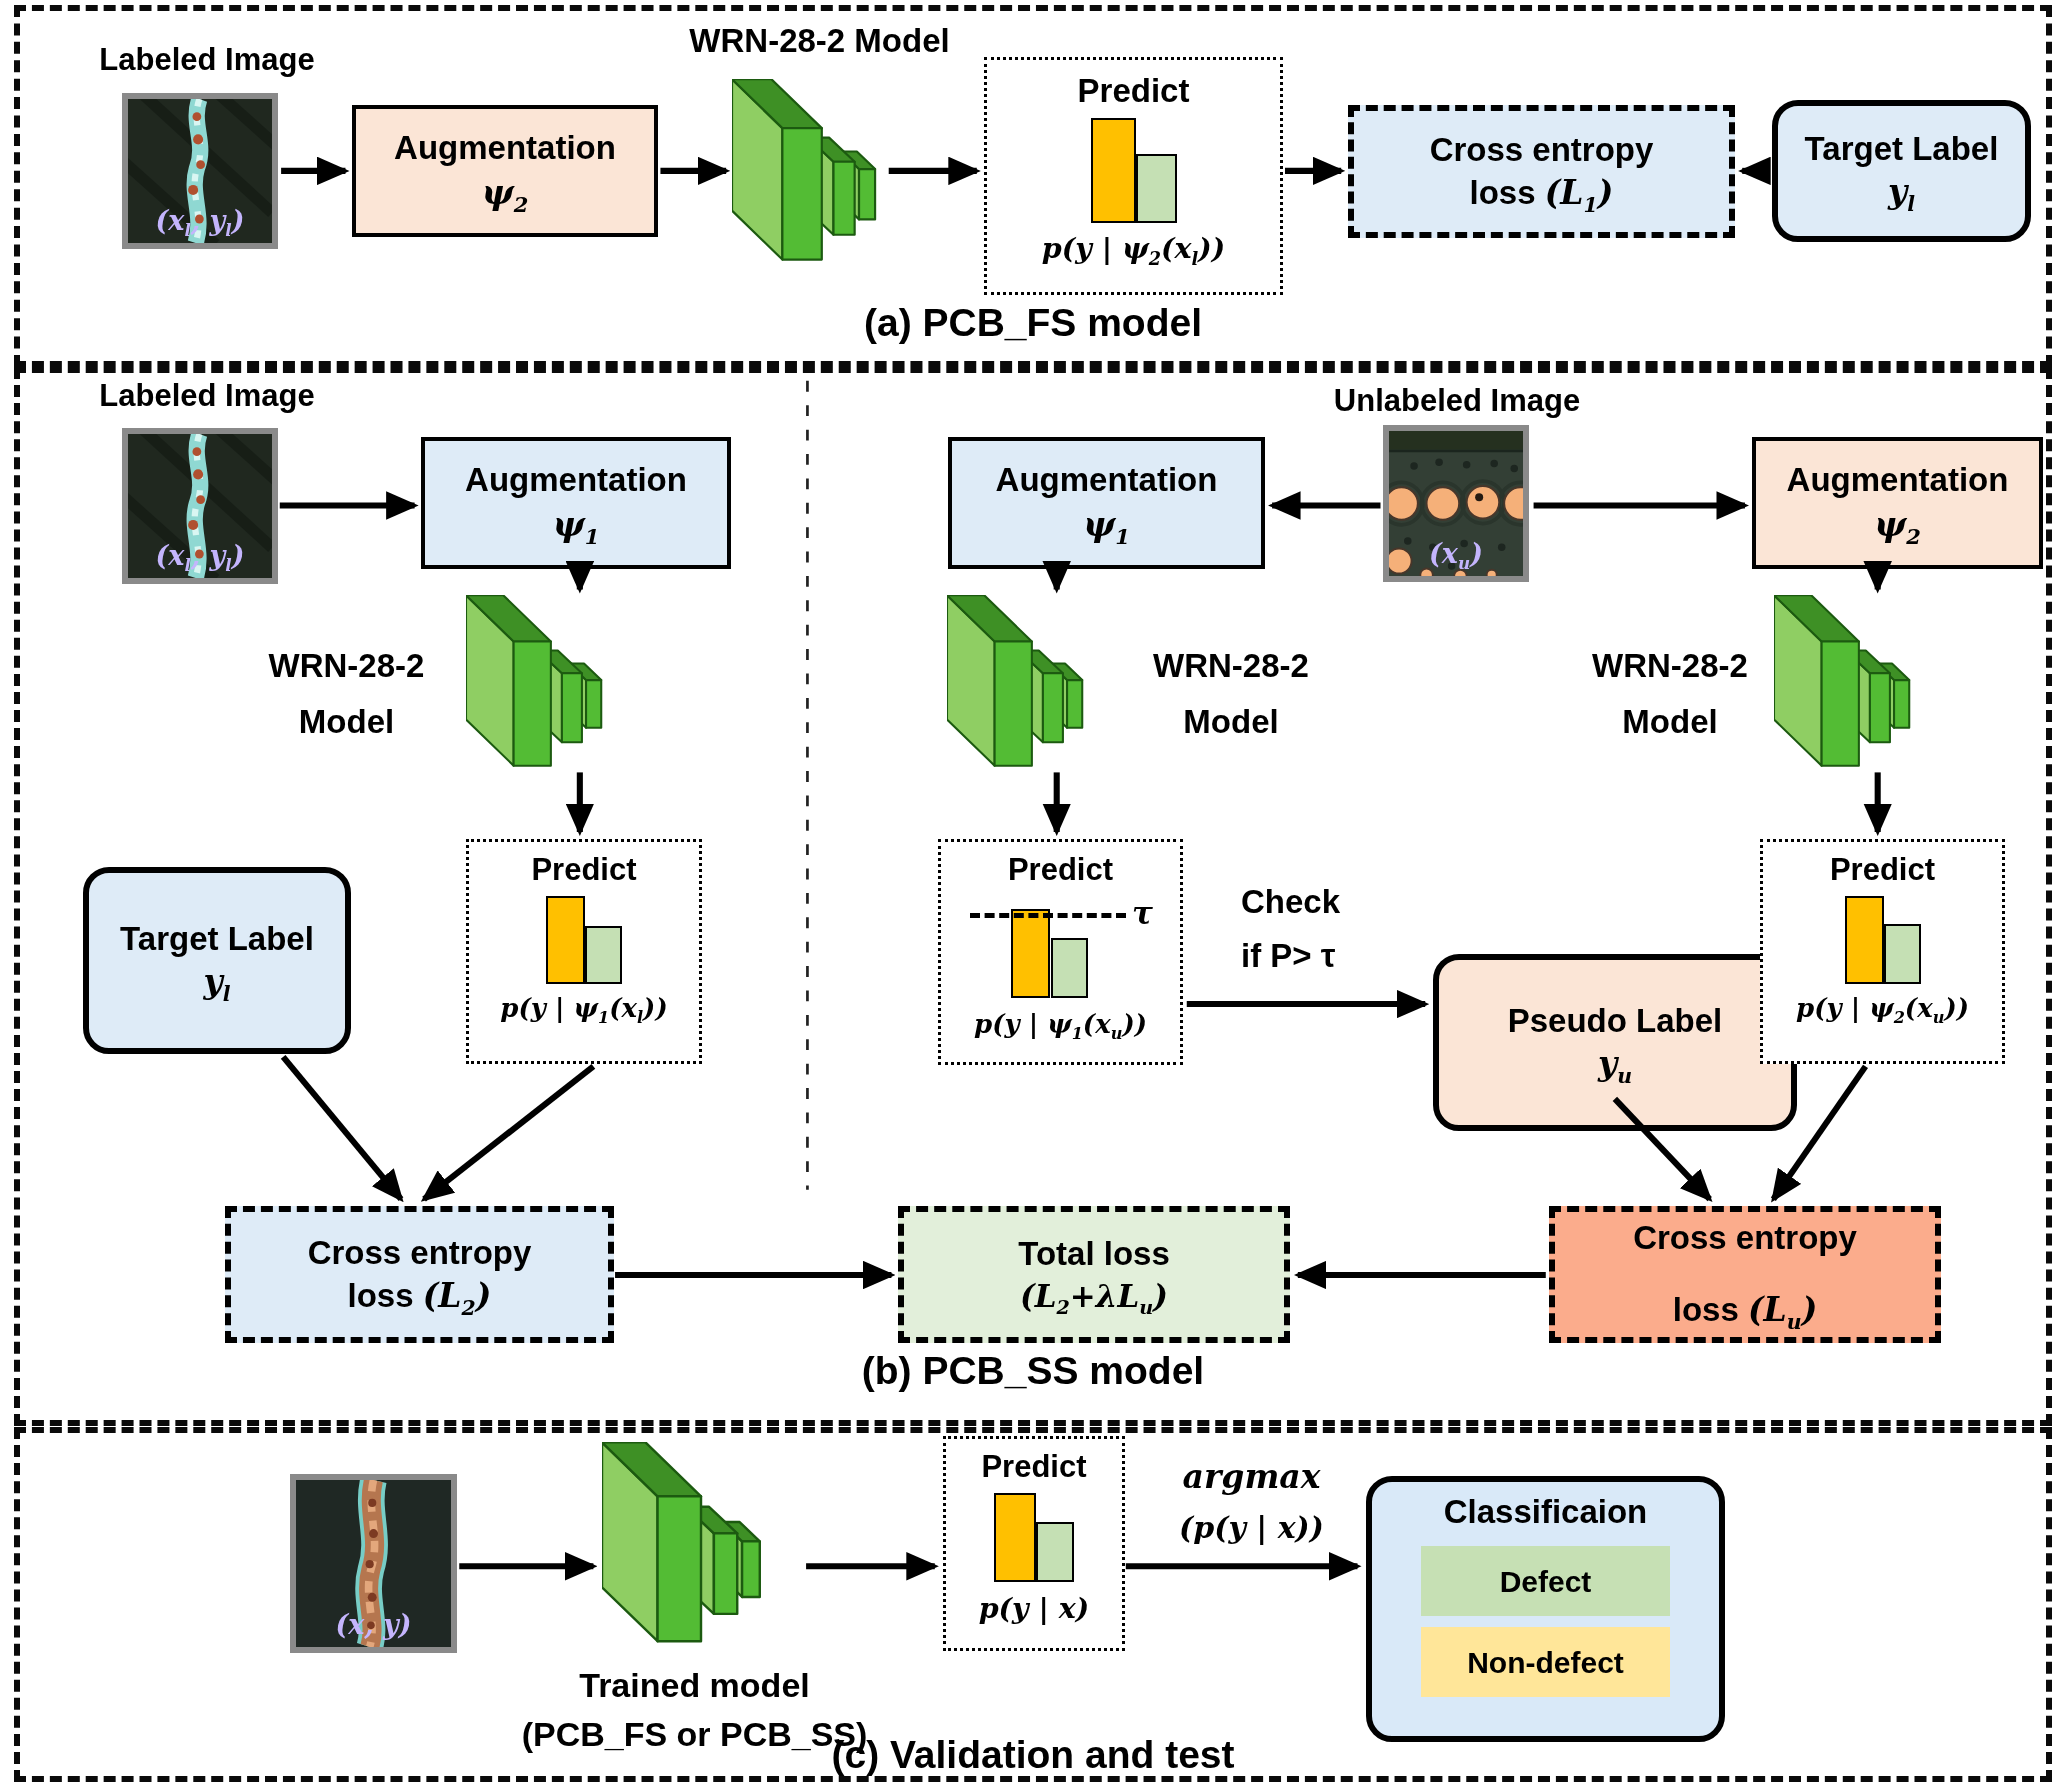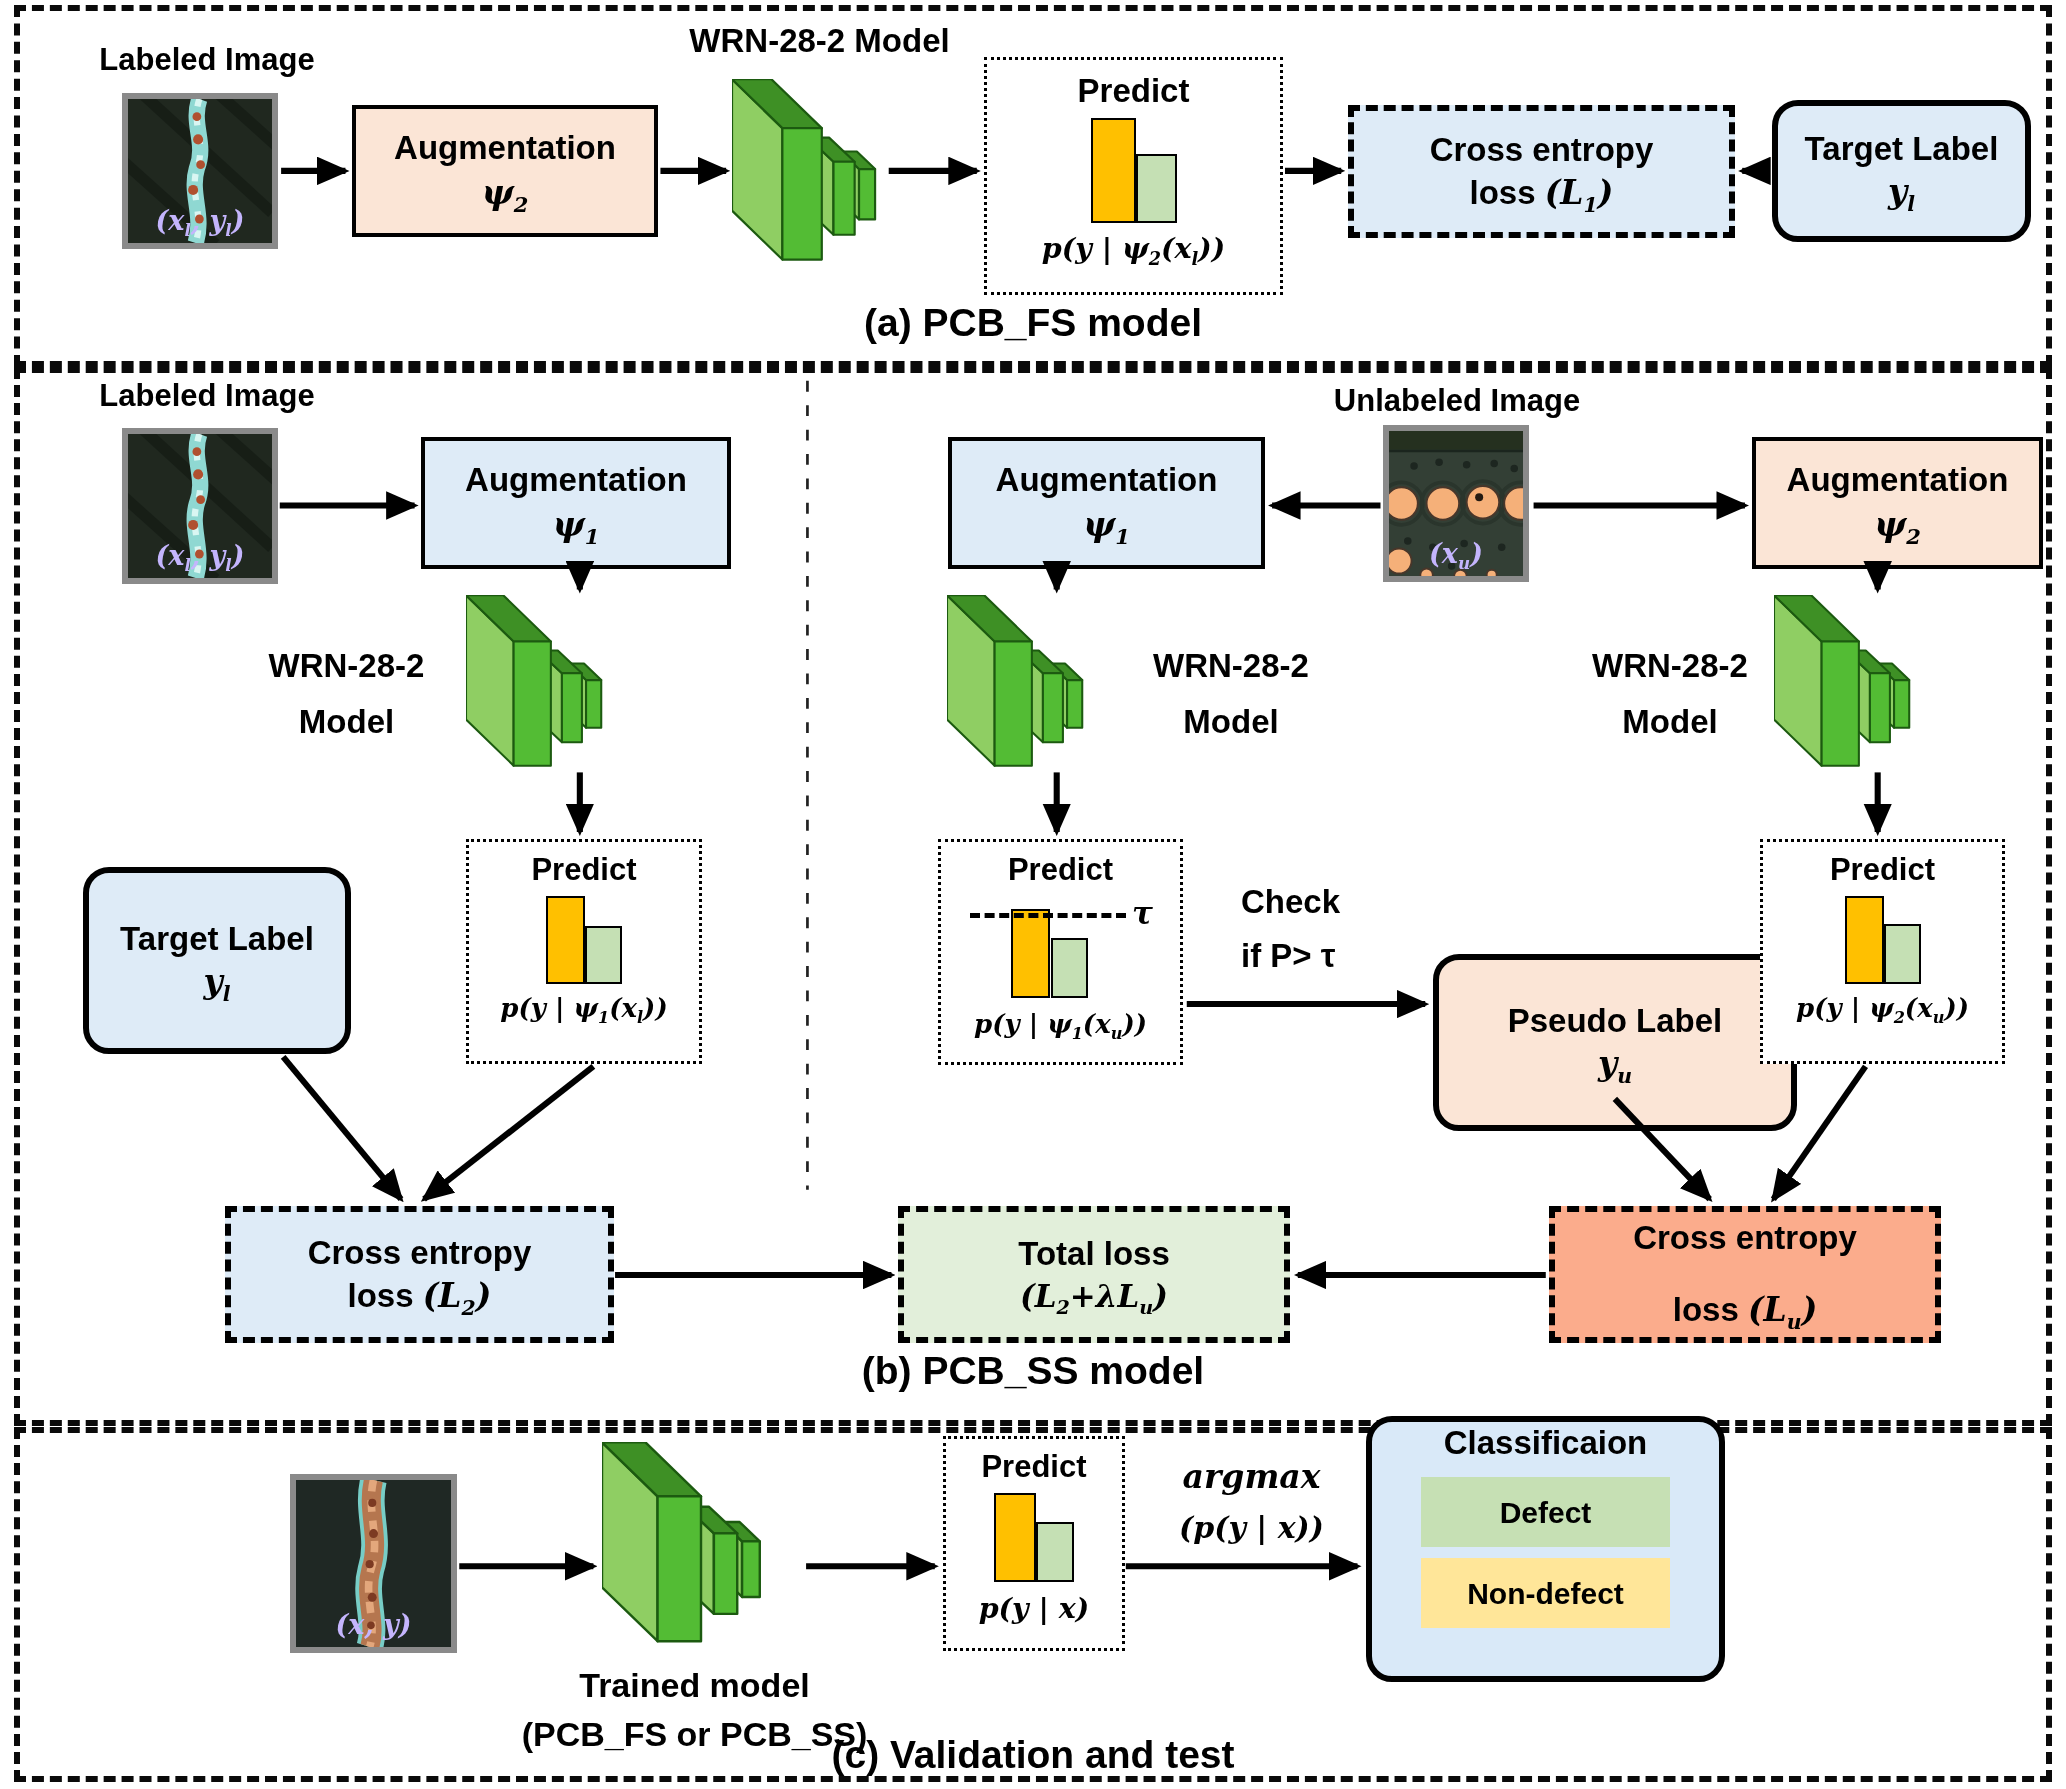--- a/index.html
+++ b/index.html
@@ -350,21 +350,21 @@
       <div class="bar green" style="width:38px;height:60px;"></div>
     </div>
     <div class="math" style="font-size:28.5px;margin-top:8.1px;"><span>p(y | x)</span></div>
   </div>
 
   <div class="lbl math" style="left:1133px;top:1451px;width:237px;line-height:1.6;">
     <div style="font-size:33px;">argmax</div>
     <div style="font-size:30px;">(p(y | x))</div>
   </div>
 
-  <div class="box round" style="left:1366px;top:1416px;width:359px;height:266px;background:#D9E9F8;justify-content:flex-start;padding-top:0;">
+  <div class="box round" style="left:1366px;top:1476px;width:359px;height:266px;background:#D9E9F8;justify-content:flex-start;padding-top:9px;">
     <div style="font-size:33px;">Classificaion</div>
     <div style="margin-top:12.2px;width:249px;height:70px;background:#C6E0B4;display:flex;align-items:center;justify-content:center;font-size:30px;font-weight:700;">
       <span>Defect</span>
     </div>
     <div style="margin-top:11px;width:249px;height:70px;background:#FFE699;display:flex;align-items:center;justify-content:center;font-size:30px;font-weight:700;">
       <span>Non-defect</span>
     </div>
   </div>
 
   <div class="caption" style="top:1733px;">(c) Validation and test</div>

